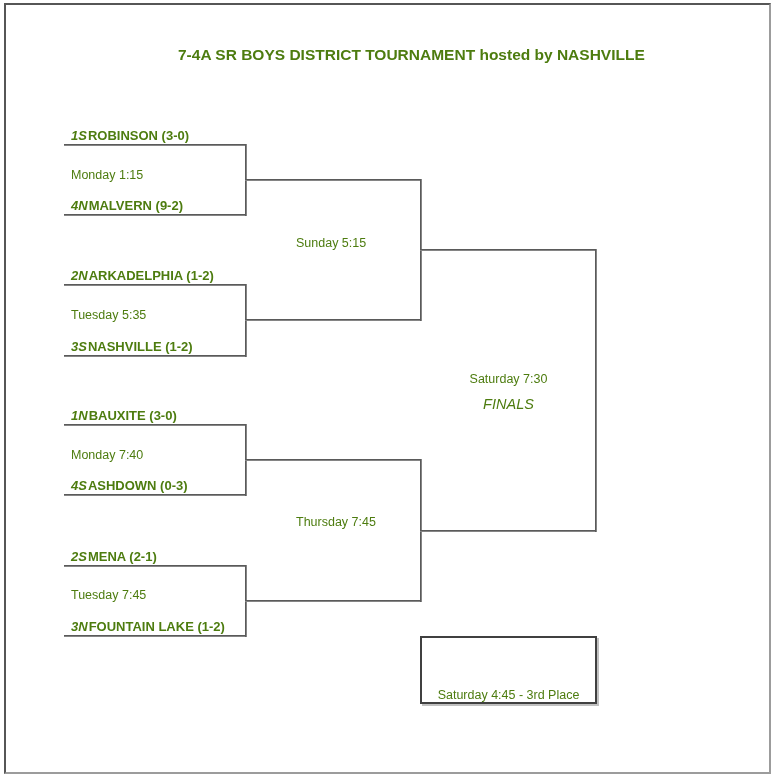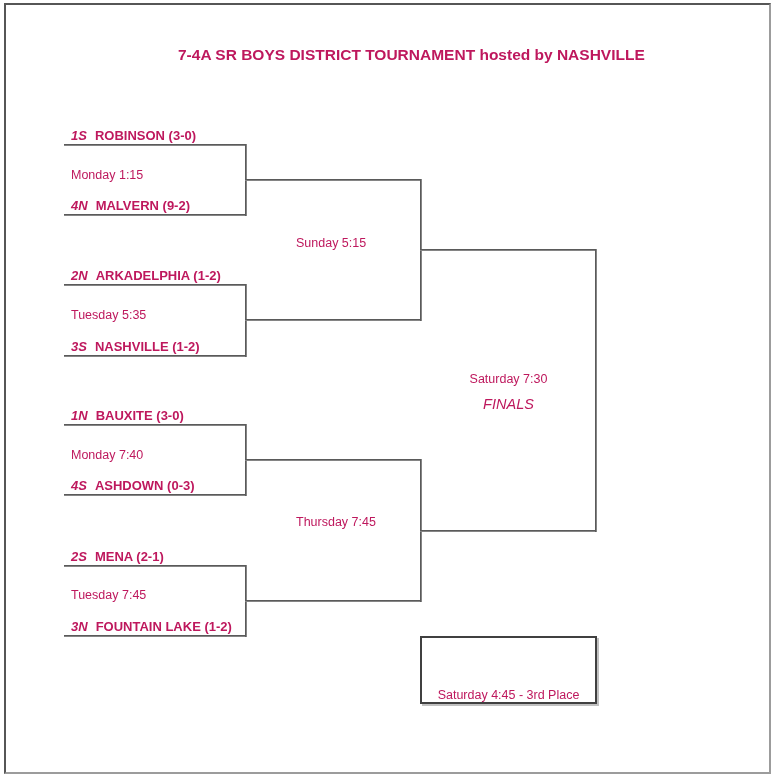--- a/index.html
+++ b/index.html
@@ -1,36 +1,36 @@
 <!DOCTYPE html>
 <html><head>
 <meta charset="utf-8">
 <style>
   html,body{margin:0;padding:0;background:#ffffff;}
   #stage{
     position:relative;
     width:779px;height:782px;
     background:#ffffff;
     font-family:"Liberation Sans","DejaVu Sans",sans-serif;
-    color:#be185d;
+    color:#4d7c0f;
     overflow:hidden;
   }
   .frame{
     position:absolute;left:4px;top:3px;width:763px;height:767px;
     border-style:solid;border-width:2px;
     border-color:#565656 #9c9c9c #9c9c9c #565656;
   }
   .hline{position:absolute;height:2px;background:linear-gradient(to bottom,#454545,#9a9a9a);}
   .vline{position:absolute;width:2px;background:linear-gradient(to right,#454545,#9a9a9a);}
   .title{
     position:absolute;left:178px;top:46px;
     font-size:15.5px;font-weight:bold;white-space:nowrap;
   }
   .team{position:absolute;left:71px;font-size:13px;font-weight:bold;white-space:nowrap;}
-  .seed{font-style:italic;margin-right:8px;}
+  .seed{font-style:italic;margin-right:1px;}
   .time{position:absolute;left:71px;font-size:12.5px;white-space:nowrap;}
   .sflabel{position:absolute;left:296px;font-size:12.5px;white-space:nowrap;}
   .centerlabel{position:absolute;left:420px;width:177px;text-align:center;font-size:12.5px;white-space:nowrap;}
   .finals-word{font-size:14.5px;font-style:italic;}
   .thirdbox{
     position:absolute;left:420px;top:636px;width:173px;height:64px;
     border:2px solid #404040;
     box-shadow:2px 2px 0 rgba(140,140,140,0.55);
     display:flex;align-items:flex-end;justify-content:center;
     font-size:12.5px;white-space:nowrap;

